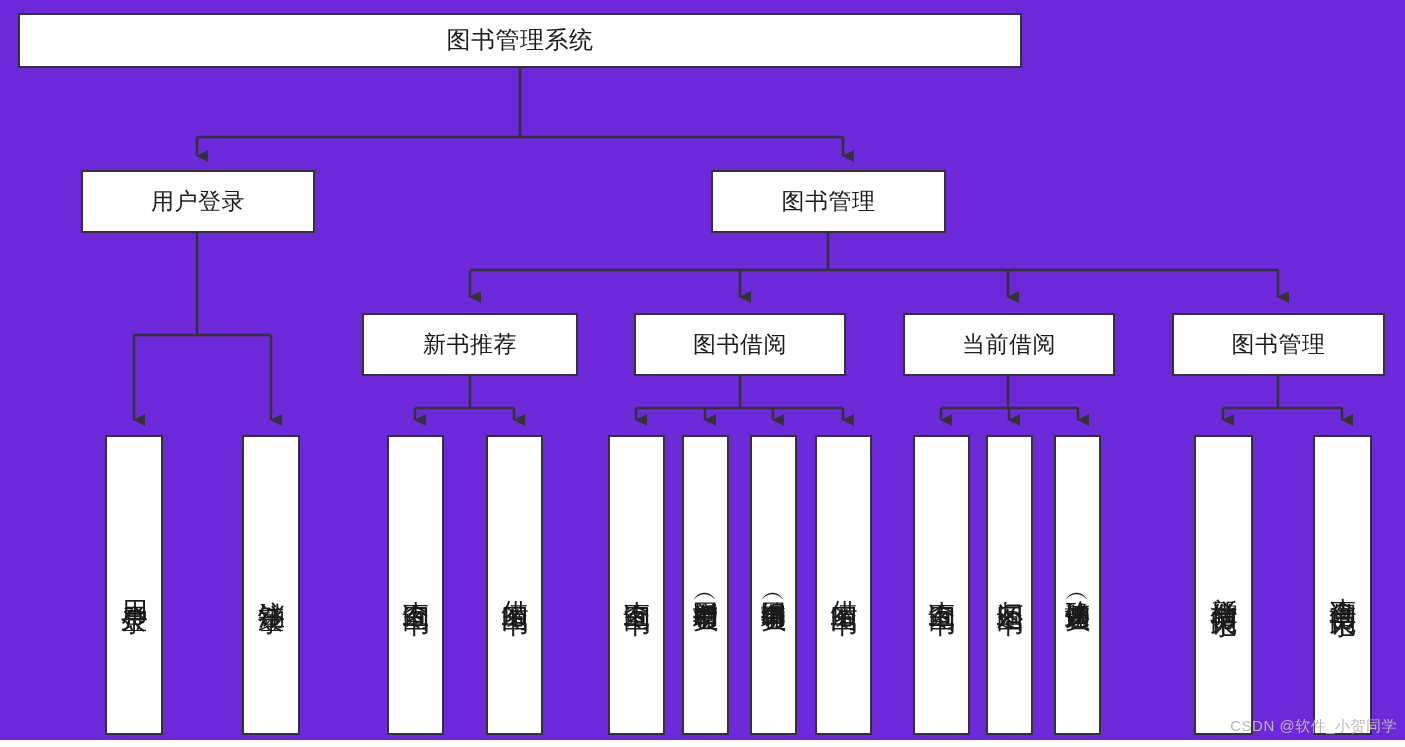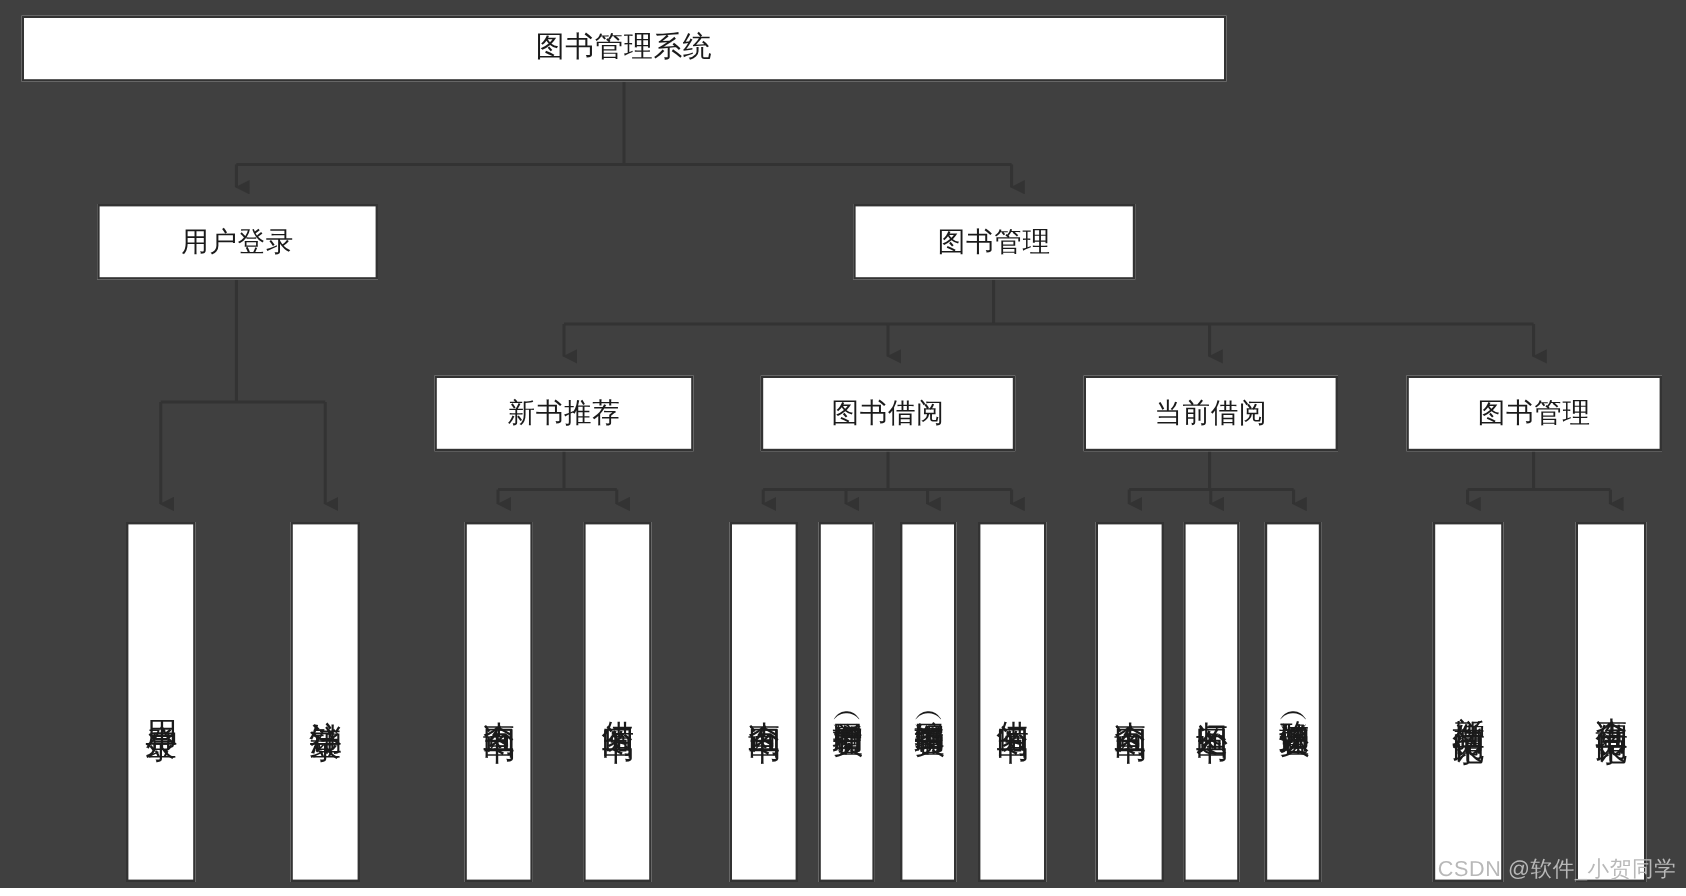--- a/index.html
+++ b/index.html
@@ -5,21 +5,21 @@
 <style>
   html, body {
     margin: 0;
     padding: 0;
     background: #ffffff;
   }
   #canvas {
     position: relative;
     width: 1405px;
     height: 740px;
-    background: #404040;
+    background: #6d28d9;
     overflow: hidden;
     font-family: "Liberation Sans", "DejaVu Sans", sans-serif;
   }
   #connectors {
     position: absolute;
     left: 0;
     top: 0;
     width: 1405px;
     height: 747px;
     pointer-events: none;
@@ -63,21 +63,21 @@
     max-height: 284px;
   }
   .node.vert.tight .label {
     font-size: 25px;
     letter-spacing: 1px;
   }
   .watermark {
     position: absolute;
     right: 8px;
     bottom: 4px;
-    font-size: 18px;
+    font-size: 15px;
     color: #b8b8b8;
     letter-spacing: 0.5px;
     white-space: nowrap;
     user-select: none;
     text-align: center;
   }
 </style>
 </head>
 <body>
 

